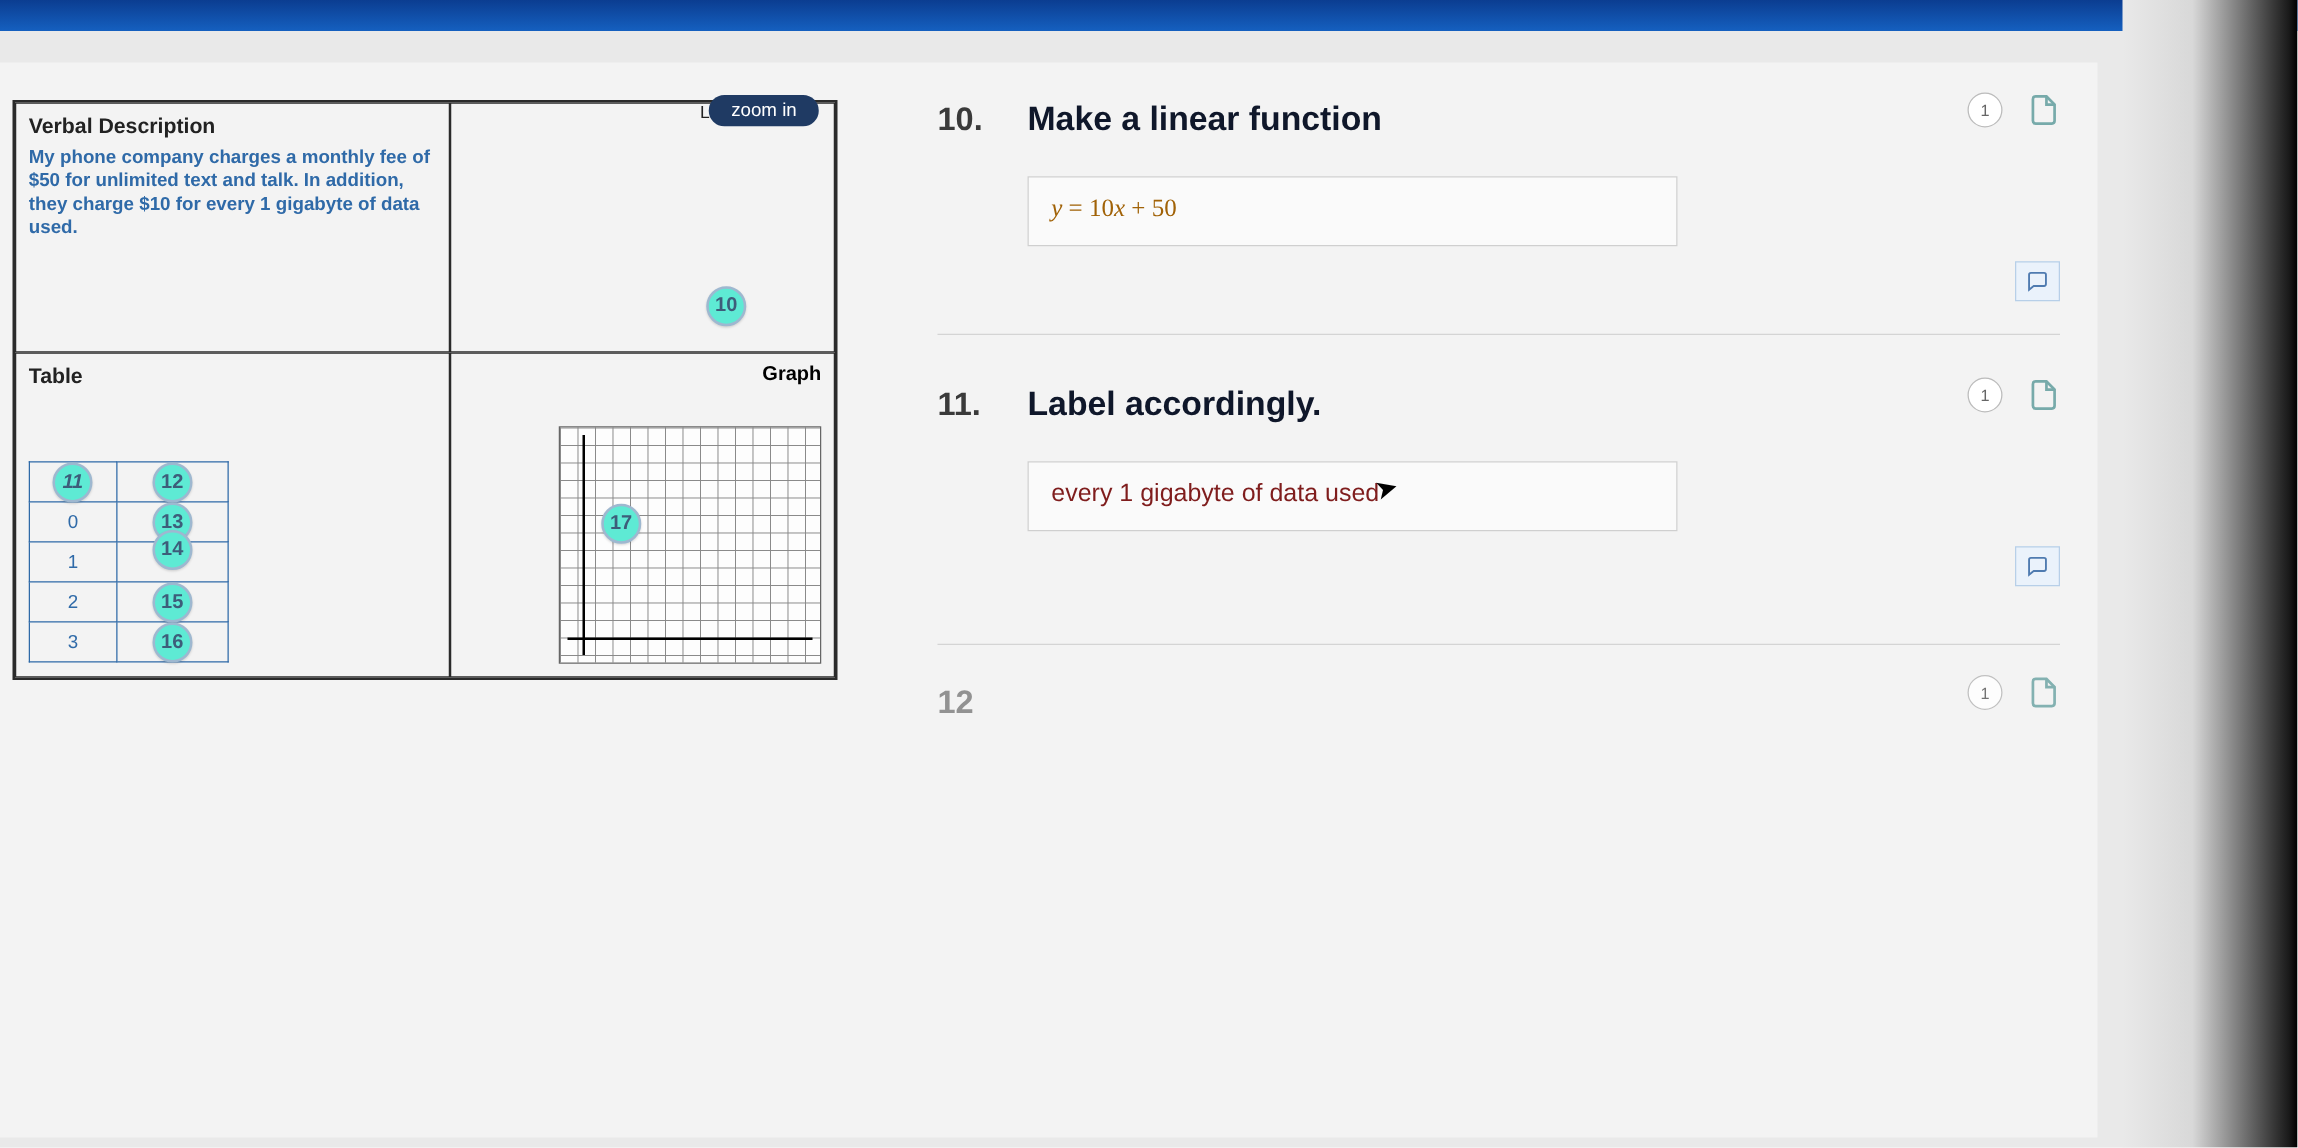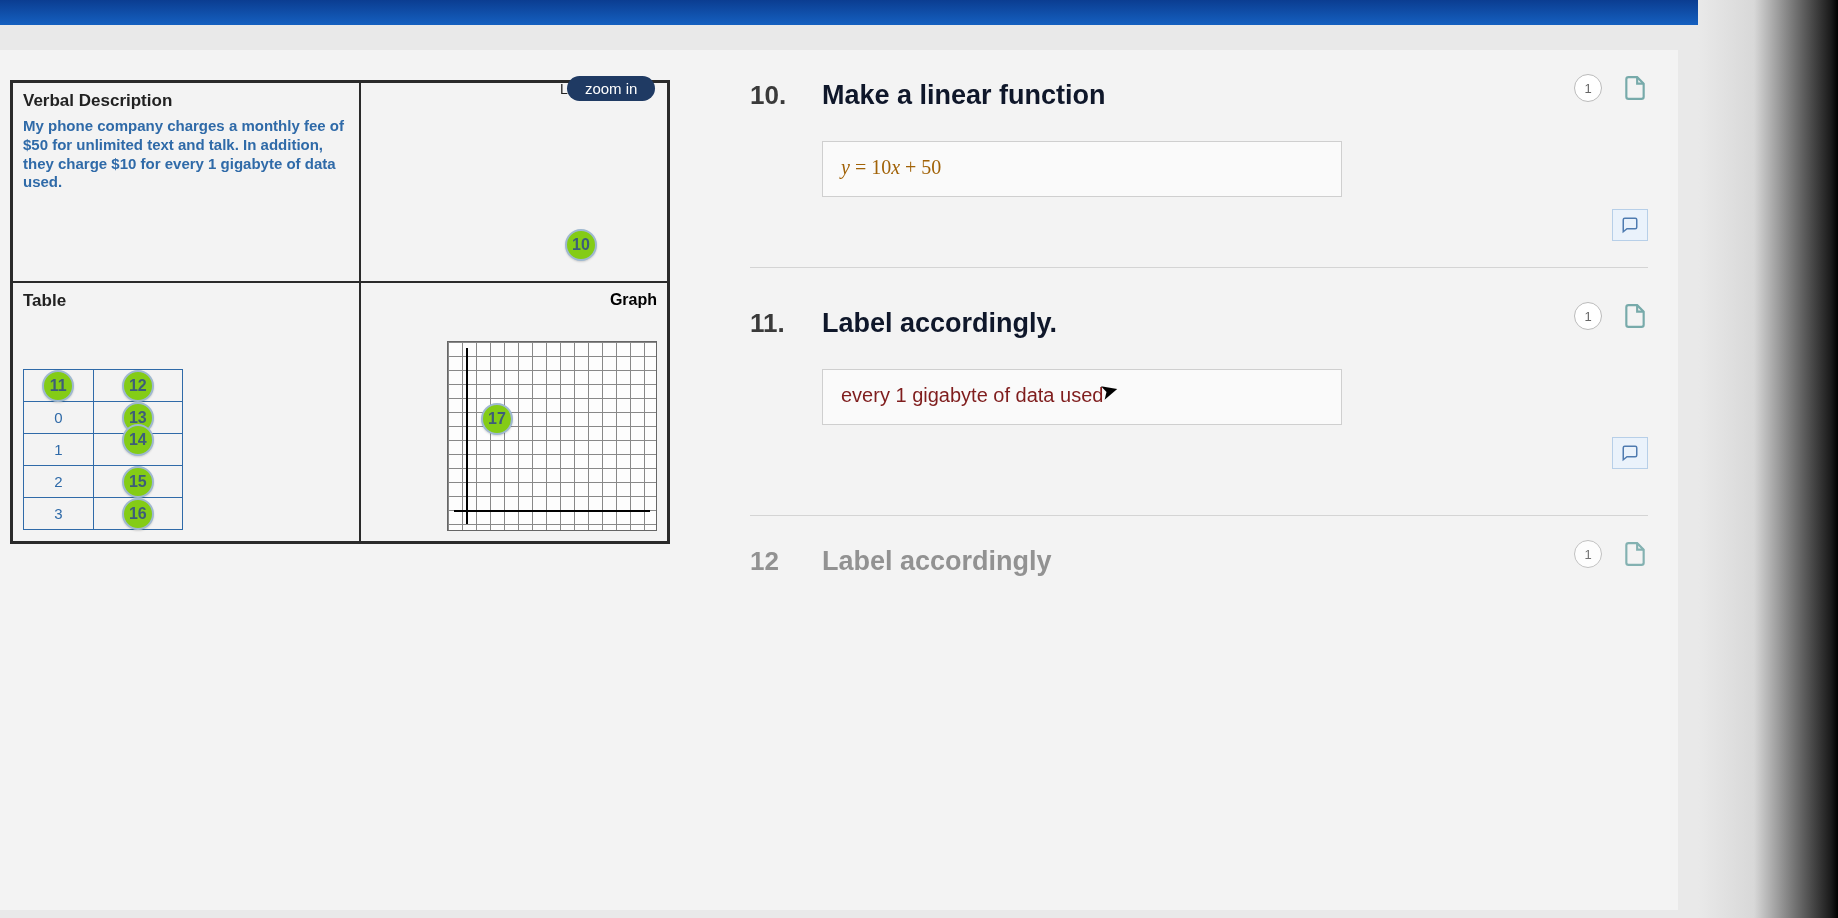--- a/index.html
+++ b/index.html
@@ -79,21 +79,21 @@
   }
   .grid::before, .grid::after { content:""; position:absolute; background:#000; }
   .grid::before { left:18px; top:6px; bottom:6px; width:2px; }
   .grid::after  { left:6px; right:6px; bottom:18px; height:2px; }
 
   
   .badge {
     position: absolute;
     width: 32px; height: 32px;
     border-radius: 50%;
-    background: #84cc16;
+    background: #5eead4;
     border: 2px solid #9eb8d0;
     color: #3d5d7a;
     font-weight: bold;
     font-size: 16px;
     display: flex; align-items: center; justify-content: center;
     box-shadow: 0 1px 2px rgba(0,0,0,0.15);
     z-index: 6;
   }
 
   
@@ -208,21 +208,21 @@
         </div>
       </div>
 
       <div class="row">
         <div class="cell cell-bl">
           <div class="section-title">Table</div>
 
           <table class="table-mini">
             <tbody>
                 <tr>
-              <td style="width:70px; position:relative;">
+              <td style="width:70px; position:relative;font-style:italic;">
                 <div class="badge" style="left:50%; top:50%; transform:translate(-50%,-50%);">11</div>
               </td>
               <td style="width:90px; position:relative;">
                 <div class="badge" style="left:50%; top:50%; transform:translate(-50%,-50%);">12</div>
               </td>
             </tr>
             <tr>
               <td>0</td>
               <td style="position:relative;">
                 <div class="badge" style="left:50%; top:50%; transform:translate(-50%,-50%);">13</div>
@@ -320,21 +320,20 @@
         <span class="count-pill">1</span>
         <span class="note-icon">
           <svg width="26" height="26" viewBox="0 0 24 24" fill="none" stroke="#7aa" stroke-width="2">
               <path d="M14 2H6a2 2 0 00-2 2v16a2 2 0 002 2h12a2 2 0 002-2V8z"></path>
               <path d="M14 2v6h6"></path>
             </svg>
         </span>
       </div>
       <div class="qhead" style="margin-bottom:0;">
         <span class="qnum" style="color:#888;">12</span>
-        <span class="qtitle" style="color:#888;">Label accordingly</span>
       </div>
     </div>
 
   </div>
 </div>
 
 <div class="cursor-arrow">➤</div>
 <div class="right-edge"></div>
 
 </body></html>

